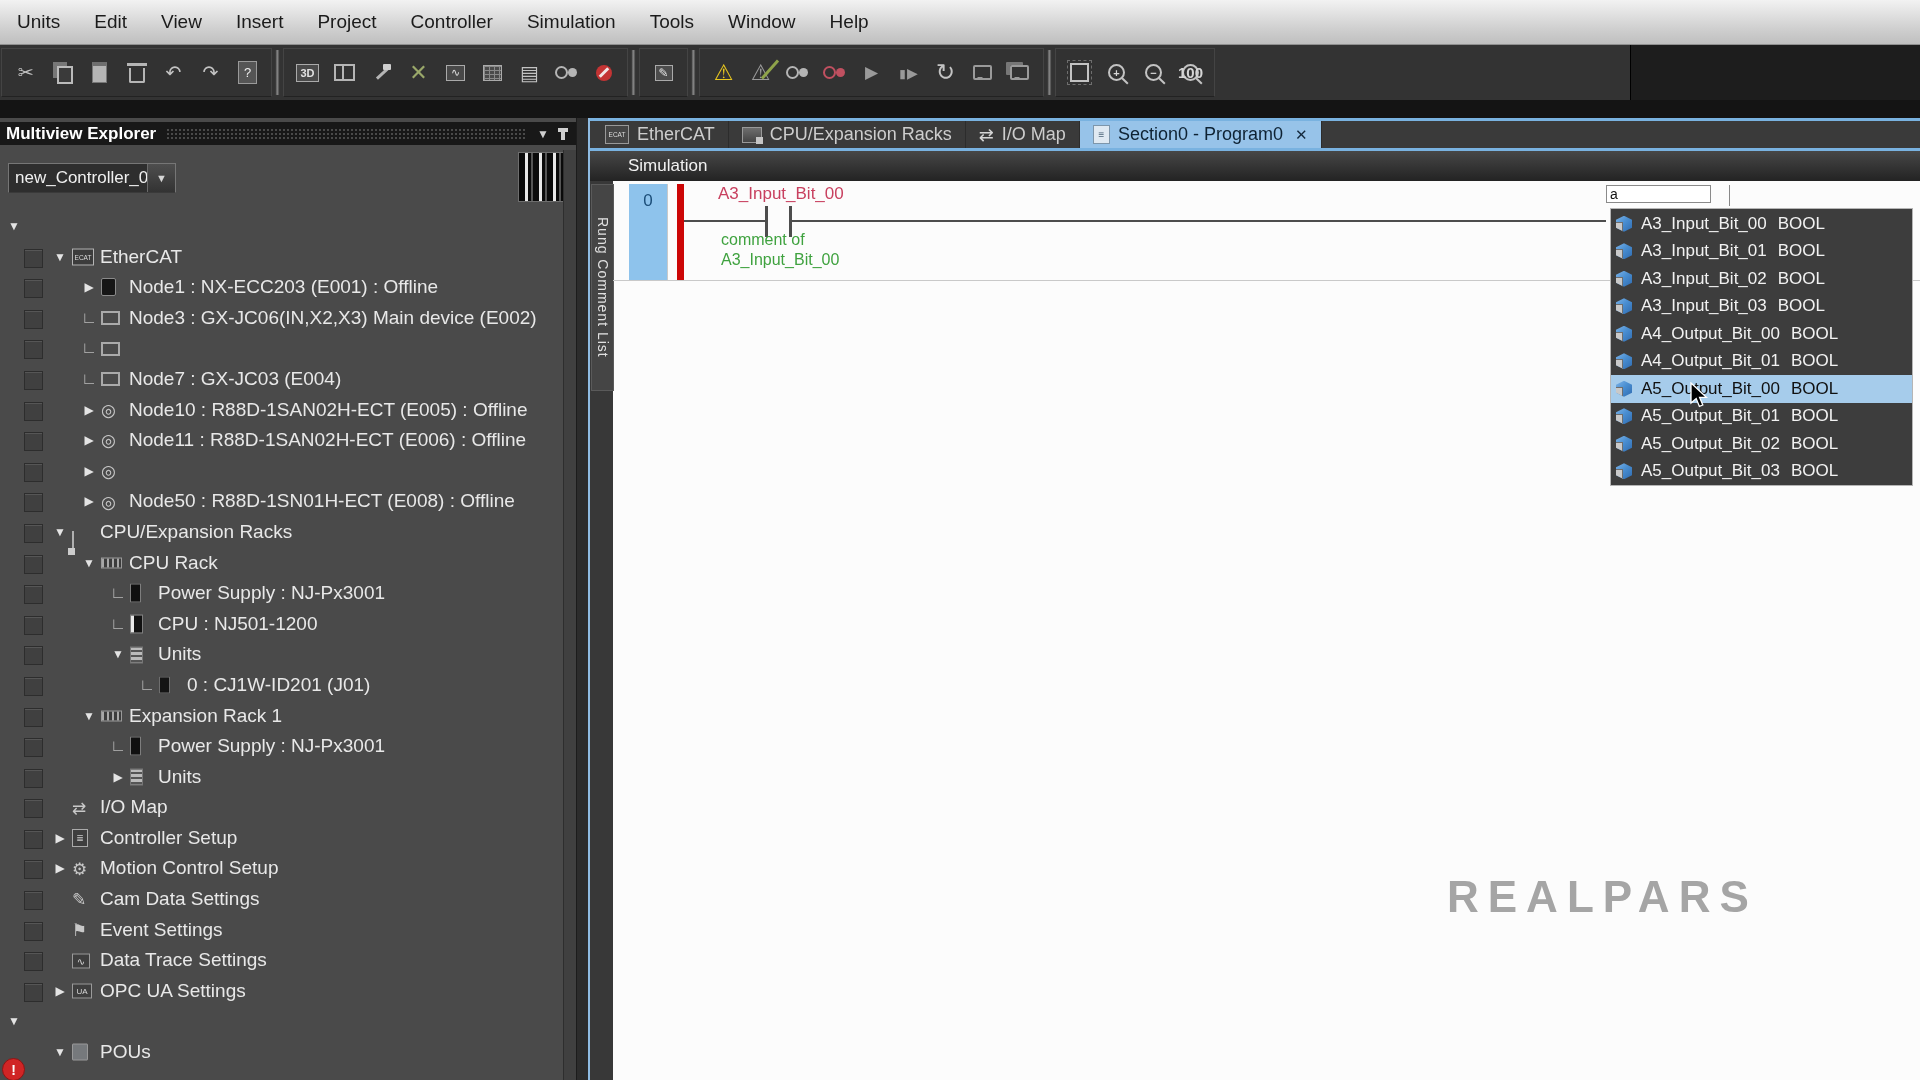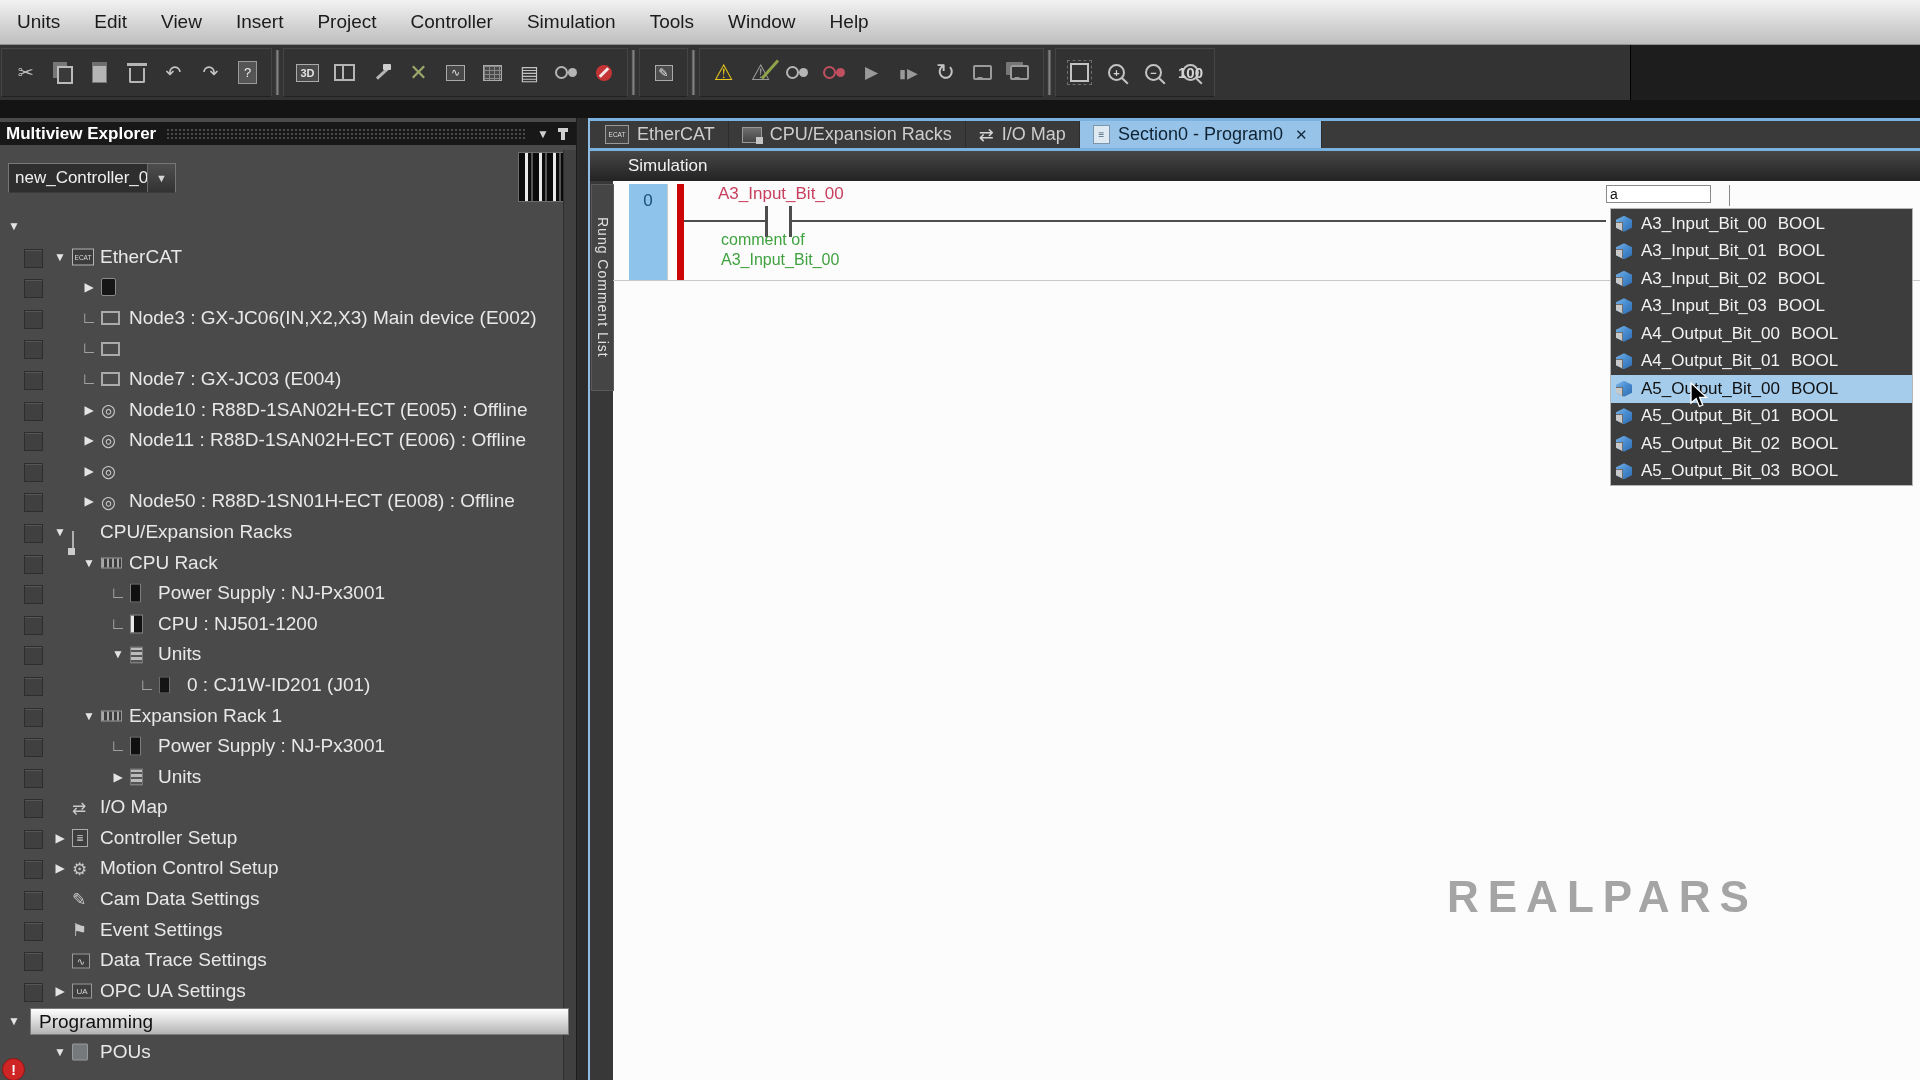--- a/index.html
+++ b/index.html
@@ -298,20 +298,21 @@
         <div class="trow lv1">
           <span class="chk"></span>
           <span class="texp">▼</span>
           <span class="tico ico-ethercat"></span>
           <span class="tlab">EtherCAT</span>
         </div>
         <div class="trow lv2">
           <span class="chk"></span>
           <span class="texp">▶</span>
           <span class="tico ico-node"></span>
+          <span class="tlab">Node1 : NX-ECC203 (E001) : Offline</span>
         </div>
         <div class="trow lv2 ell-row">
           <span class="chk"></span>
           <span class="texp ell">∟</span>
           <span class="tico ico-coupler"></span>
           <span class="tlab">Node3 : GX-JC06(IN,X2,X3) Main device (E002)</span>
         </div>
         <div class="trow lv2">
           <span class="chk"></span>
           <span class="texp ell">∟</span>
@@ -439,21 +440,20 @@
         <div class="trow lv1">
           <span class="chk"></span>
           <span class="texp">▶</span>
           <span class="tico ico-opcua"></span>
           <span class="tlab">OPC UA Settings</span>
         </div>
         <div class="trow hdr">
 
           <span class="texp">▼</span>
           <span class="tico"></span>
-          <span class="tlab">Programming</span>
         </div>
         <div class="trow lv1 nochk">
 
           <span class="texp">▼</span>
           <span class="tico ico-pous"></span>
           <span class="tlab">POUs</span>
         </div>
       </div>
     <div class="err-badge">!</div>
   </div>

